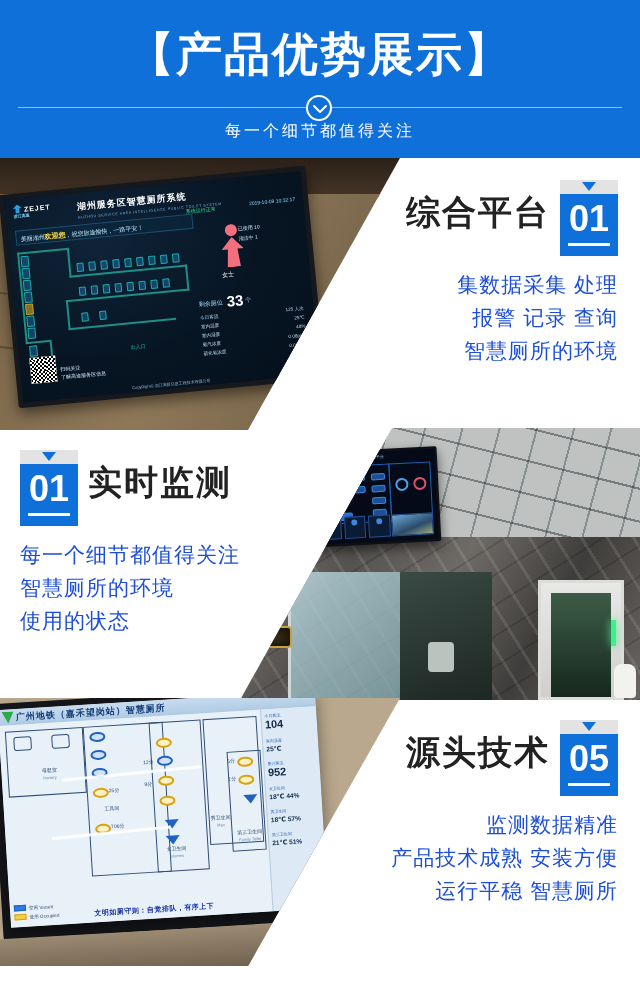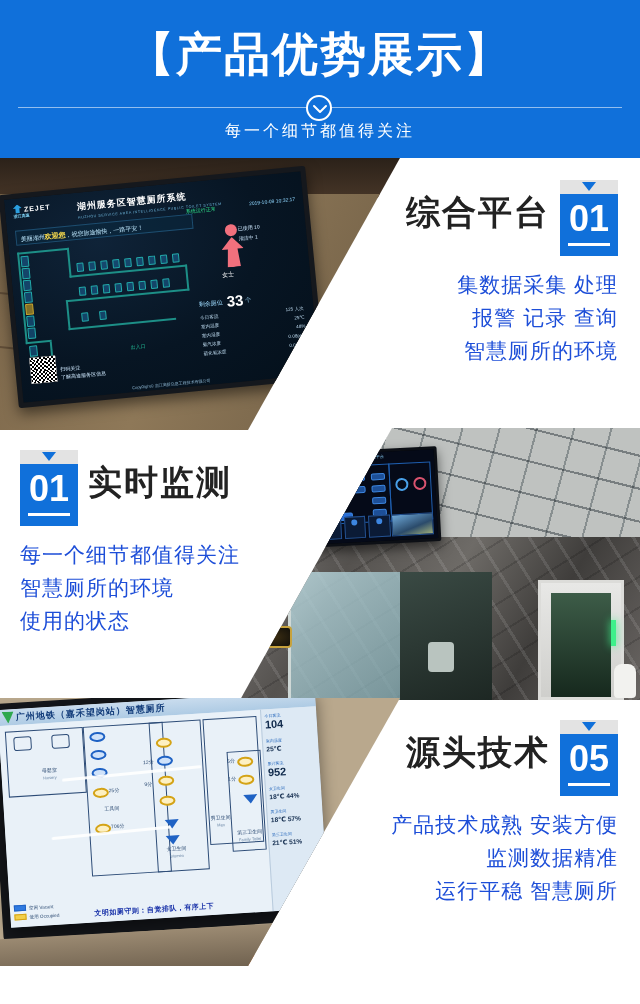--- a/index.html
+++ b/index.html
@@ -715,20 +715,20 @@
           <div class="badge-tab">
               <div class="tri"></div>
             </div>
           <div class="badge-box">
             <div class="badge-num">05</div>
             <div class="badge-ul"></div>
           </div>
         </div>
       </div>
       <div class="desc">
+        <div>监测数据精准</div>
         <div>产品技术成熟 安装方便</div>
-        <div>监测数据精准</div>
         <div>运行平稳 智慧厕所</div>
       </div>
     </div>
   </div>
 
 </div>
 
 </body></html>

